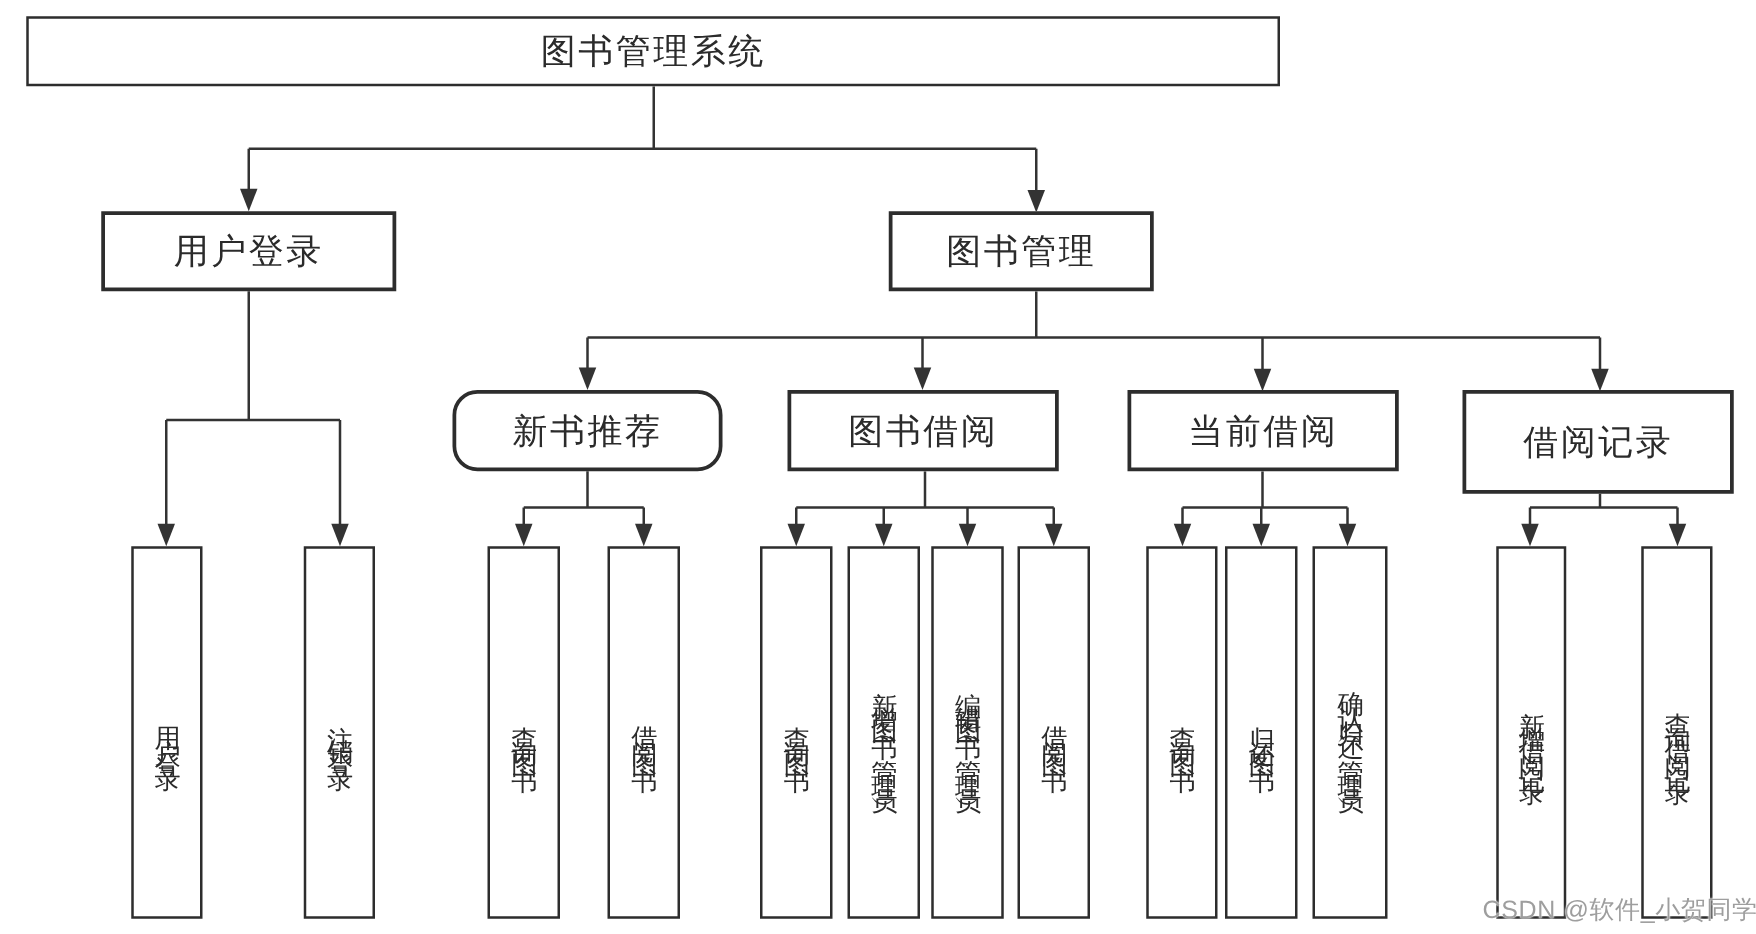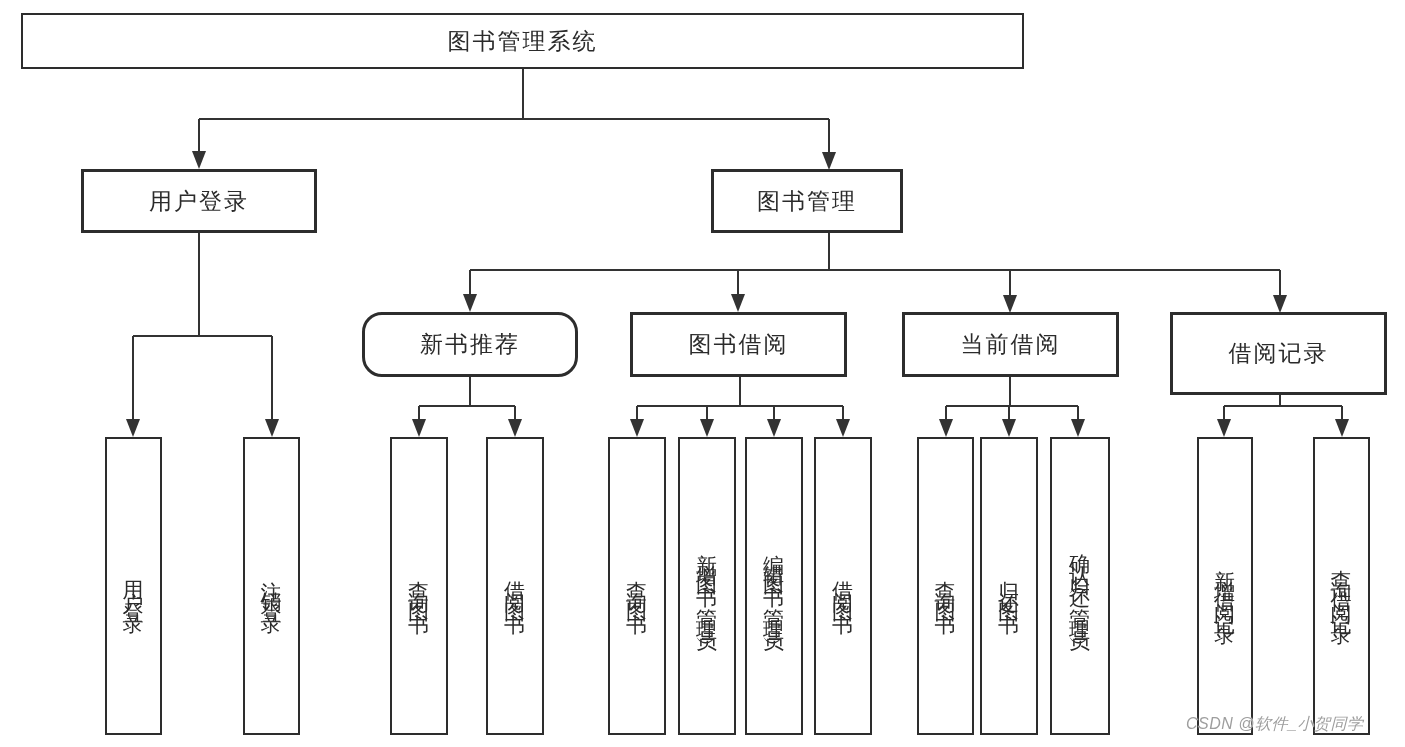--- a/index.html
+++ b/index.html
@@ -20,44 +20,43 @@
   .box {
     position: absolute;
     box-sizing: border-box;
     background: #ffffff;
     border: 2px solid #2d2d2d;
     display: flex;
     align-items: center;
     justify-content: center;
   }
   .hbox {
-    font-size: 23px;
+    font-size: 28px;
     letter-spacing: 2px;
     white-space: nowrap;
   }
   .lvl23 { border-width: 3px; }
   .vbox .vlabel {
     writing-mode: vertical-rl;
     text-orientation: mixed;
     font-size: 21px;
     letter-spacing: 11px;
     line-height: 1;
     white-space: nowrap;
   }
   .watermark {
     position: absolute;
     left: 1186px;
     top: 714px;
-    font-size: 16px;
+    font-size: 20px;
     letter-spacing: 0.5px;
     color: #9e9e9e;
     text-shadow: 0 0 2px #ffffff, 0 0 1px #ffffff;
     z-index: 5;
     white-space: nowrap;
-    font-style: italic;
   }
 </style>
 </head>
 <body>
 
 <div class="stage">
 
   <svg class="wires" viewBox="0 0 1405 747" xmlns="http://www.w3.org/2000/svg">
     <g stroke="#333333" stroke-width="2" fill="#333333">
       <g>
@@ -99,21 +98,21 @@
         <path fill="none" d="M1280 377 L1280 406 M1224 406 L1342 406 M1224 406 L1224 421 M1342 406 L1342 421"></path>
         <polygon stroke="none" points="1217,419 1231,419 1224,437"></polygon>
         <polygon stroke="none" points="1335,419 1349,419 1342,437"></polygon>
       </g>
     </g>
   </svg>
 
   <div class="box hbox" style="left:21px; top:13px; width:1003px; height:56px;">图书管理系统</div>
 
   <div class="box hbox lvl23" style="left:81px; top:169px; width:236px; height:64px;">用户登录</div>
-  <div class="box hbox lvl23" style="left:711px; top:169px; width:192px; height:64px;">图书管理</div>
+  <div class="box hbox lvl23" style="left:711px; top:169px; width:212px; height:64px;">图书管理</div>
 
   <div class="box hbox lvl23" style="left:362px; top:312px; width:216px; height:65px;border-radius:20px;">新书推荐</div>
   <div class="box hbox lvl23" style="left:630px; top:312px; width:217px; height:65px;">图书借阅</div>
   <div class="box hbox lvl23" style="left:902px; top:312px; width:217px; height:65px;">当前借阅</div>
   <div class="box hbox lvl23" style="left:1170px; top:312px; width:217px; height:83px;">借阅记录</div>
 
   <div class="box vbox" style="left:105px; top:437px; width:57px; height:298px;">
     <span class="vlabel">用户登录</span>
   </div>
   <div class="box vbox" style="left:243px; top:437px; width:57px; height:298px;">

